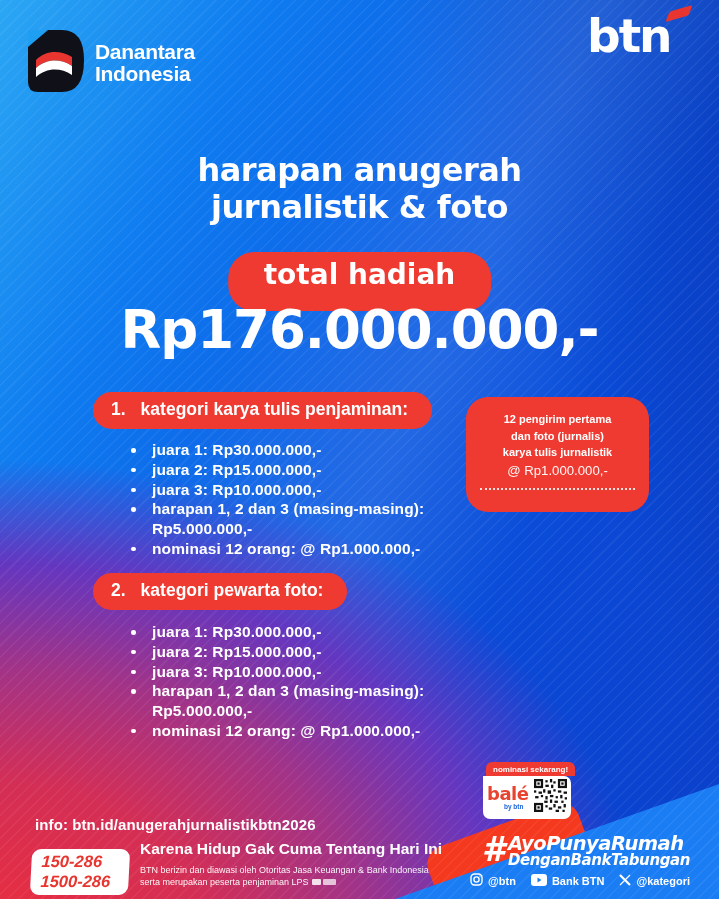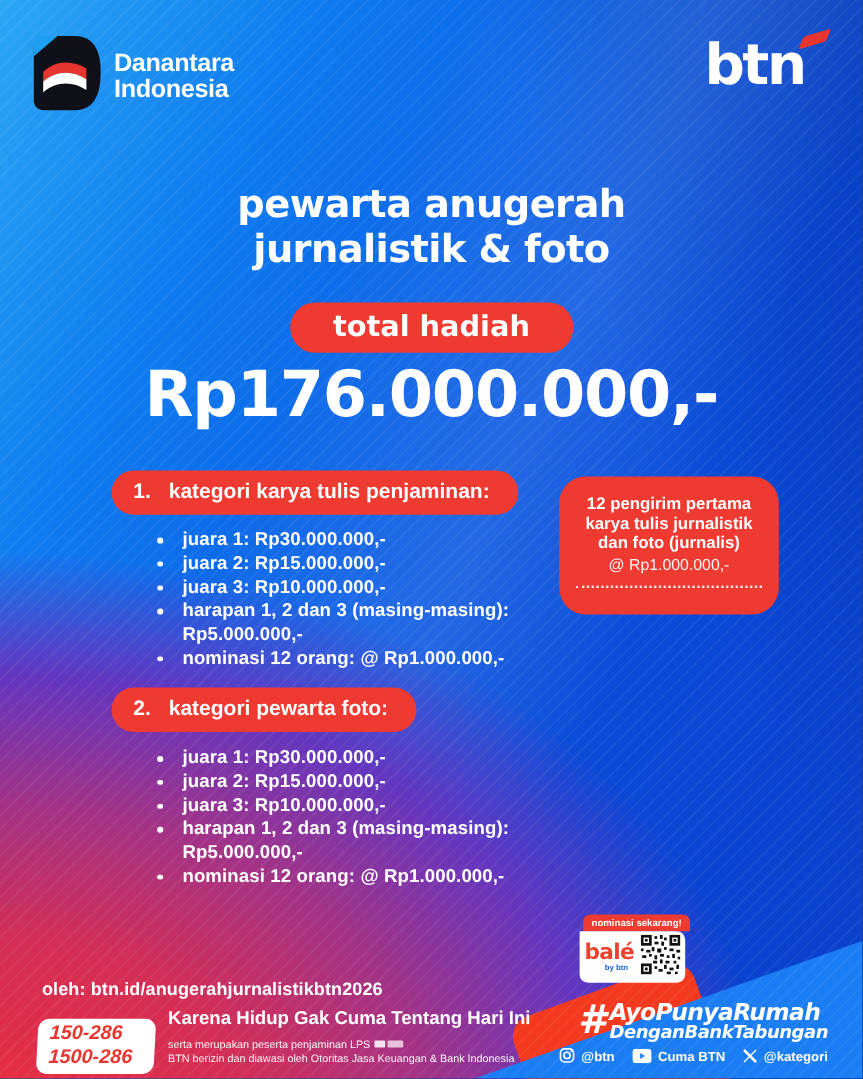--- a/index.html
+++ b/index.html
@@ -26,50 +26,50 @@
   }
   .stripes {
     background:repeating-linear-gradient(135deg, rgba(255,255,255,0.055) 0 1.5px, rgba(255,255,255,0) 1.5px 8px);
     z-index:5;
   }
   .content { position:absolute; inset:0; z-index:10; color:#fff; }
 
   
   .danantara { position:absolute; left:28px; top:30px; display:flex; align-items:center; }
   .danantara-text { margin-left:11px; font-size:21px; font-weight:bold; line-height:1.04; letter-spacing:-0.3px; }
-  .btn-logo { position:absolute; right:32px; top:24px; width:100px; height:66px; }
+  .btn-logo { position:absolute; right:32px; top:5px; width:100px; height:66px; }
   .btn-logo-text { font-family:"DejaVu Sans", sans-serif; font-size:47px; font-weight:bold; letter-spacing:-2px; line-height:62px; }
   .btn-accent { position:absolute; right:-4px; top:4px; width:24px; height:9px; background:#e8352f;
     border-radius:2px; transform:rotate(-16deg) skewX(-38deg); }
 
   
   .title { position:absolute; left:0; top:152px; width:100%; text-align:center;
     font-family:"DejaVu Sans", sans-serif; font-size:32px; font-weight:bold; line-height:37px; letter-spacing:-0.5px; }
   .total-pill { position:absolute; top:252px; left:50%; transform:translateX(-50%);
-    background:#ef3a31; border-radius:26px; padding:6px 36px 8px;
-    font-family:"DejaVu Sans", sans-serif; font-size:24px; font-weight:bold; white-space:nowrap;text-align:right; }
+    background:#ef3a31; border-radius:26px; padding:6px 36px 20px;
+    font-family:"DejaVu Sans", sans-serif; font-size:28px; font-weight:bold; white-space:nowrap;text-align:right; }
   .amount { position:absolute; left:0; top:299px; width:100%; text-align:center;
     font-family:"DejaVu Sans", sans-serif; font-size:53px; font-weight:bold; letter-spacing:-1px; }
 
   
   .sec-pill { position:absolute; background:#ef3a31; border-radius:19px; padding:7px 24px 9px 18px;
     font-size:17.5px; font-weight:bold; white-space:nowrap; display:flex; }
   .sec-pill .num { margin-right:15px; }
   .sec1 { left:93px; top:392px; }
   .sec2 { left:93px; top:573px; }
   .prize-list { position:absolute; width:334px; list-style:none; }
   .list1 { left:122px; top:440px; }
   .list2 { left:122px; top:622px; }
   .prize-list li { position:relative; padding-left:30px; font-size:15.5px; font-weight:bold; line-height:19.8px; letter-spacing:0.1px; }
   .prize-list li::before { content:""; position:absolute; left:9px; top:8px; width:4.5px; height:4.5px; border-radius:50%; background:#fff; }
 
   
   .bonus-card { position:absolute; left:466px; top:397px; width:183px;
     background:#ef3a31; border-radius:22px; padding:14px 6px 13px; text-align:center; }
-  .bonus-card .b-line { font-size:14px; font-weight:bold; line-height:16.5px; white-space:nowrap; }
+  .bonus-card .b-line { font-size:11px; font-weight:bold; line-height:16.5px; white-space:nowrap; }
   .bonus-card .b-rate { font-size:13.2px; font-weight:normal; margin-top:2px; opacity:0.95; }
   .bonus-card .b-dots { border-top:2px dotted rgba(255,255,255,0.85); margin:10px 8px 9px; }
   .bonus-card .b-total { font-size:15.5px; font-weight:bold; white-space:nowrap; }
 
   
   .dl-tab { position:absolute; left:486px; top:762px; background:#ef3a31; border-radius:6px 6px 0 0;
     font-size:8px; font-weight:bold; padding:3px 7px 2px; white-space:nowrap; }
   .dl-card { position:absolute; left:483px; top:776px; width:88px; height:43px; background:#fff;
     border-radius:0 7px 7px 7px; display:flex; align-items:center; padding:3px 4px; }
   .bale { width:46px; text-align:center; color:#e8432f; }
@@ -125,43 +125,43 @@
         <div>Indonesia</div>
       </div>
     </div>
 
     <div class="btn-logo">
       <span class="btn-logo-text">btn</span>
       <span class="btn-accent"></span>
     </div>
 
     <div class="title">
-      <div>pewarta anugerah</div>
+      <div>harapan anugerah</div>
       <div>jurnalistik &amp; foto</div>
     </div>
 
     <div class="total-pill">total hadiah</div>
     <div class="amount">Rp176.000.000,-</div>
 
     <div class="sec-pill sec1">
       <span class="num">1.</span>
       <span>kategori karya tulis penjaminan:</span>
     </div>
     <ul class="prize-list list1">
       <li>juara 1: Rp30.000.000,-</li>
       <li>juara 2: Rp15.000.000,-</li>
       <li>juara 3: Rp10.000.000,-</li>
       <li>harapan 1, 2 dan 3 (masing-masing): Rp5.000.000,-</li>
       <li>nominasi 12 orang: @ Rp1.000.000,-</li>
     </ul>
 
     <div class="bonus-card">
       <div class="b-line">12 pengirim pertama</div>
+      <div class="b-line">dan foto (jurnalis)</div>
       <div class="b-line">karya tulis jurnalistik</div>
-      <div class="b-line">dan foto (jurnalis)</div>
       <div class="b-rate">@ Rp1.000.000,-</div>
       <div class="b-dots"></div>
     </div>
 
     <div class="sec-pill sec2">
       <span class="num">2.</span>
       <span>kategori pewarta foto:</span>
     </div>
     <ul class="prize-list list2">
       <li>juara 1: Rp30.000.000,-</li>
@@ -219,33 +219,33 @@
               <rect x="17" y="22" width="2" height="3"></rect>
             <rect x="21" y="24" width="3" height="2"></rect>
               <rect x="26" y="22" width="2" height="3"></rect>
               <rect x="19" y="27" width="3" height="2"></rect>
               <rect x="25" y="27" width="2" height="2"></rect>
           </g>
         </svg>
       </span>
     </div>
 
-    <div class="info-line">oleh: btn.id/anugerahjurnalistikbtn2026</div>
+    <div class="info-line">info: btn.id/anugerahjurnalistikbtn2026</div>
     <div class="btncall-label">BTN CALL</div>
     <div class="phone-bubble">
       <div class="ph">150-286</div>
       <div class="ph">1500-286</div>
     </div>
     <div class="phone-circle"></div>
     <div class="tagline">Karena Hidup Gak Cuma Tentang Hari Ini</div>
     <div class="disclaimer">
+      <div>BTN berizin dan diawasi oleh Otoritas Jasa Keuangan &amp; Bank Indonesia</div>
       <div>
         <span>serta merupakan peserta penjaminan LPS</span><span class="chip"></span><span class="chip2"></span>
       </div>
-      <div>BTN berizin dan diawasi oleh Otoritas Jasa Keuangan &amp; Bank Indonesia</div>
     </div>
 
     <div class="hashtag">
       <span class="hash-sym">#</span>
       <span>
         <div class="hash-l1">AyoPunyaRumah</div>
         <div class="hash-l2">DenganBankTabungan</div>
       </span>
     </div>
     <div class="social">
@@ -259,21 +259,21 @@
         </span>
         <span>@btn</span>
       </div>
       <div class="s-item">
         <span>
           <svg width="16" height="12" viewBox="0 0 16 12">
             <rect width="16" height="12" rx="3" fill="#fff"></rect>
               <path d="M6.5 3.5 L10.5 6 L6.5 8.5 Z" fill="#1b7df4"></path>
           </svg>
         </span>
-        <span>Cuma BTN</span>
+        <span>Bank BTN</span>
       </div>
       <div class="s-item">
         <span>
           <svg width="12" height="12" viewBox="0 0 12 12" stroke="#fff">
             <path d="M1 1 L11 11" stroke-width="2.2"></path>
               <path d="M11 1 L1 11" stroke-width="1.1"></path>
           </svg>
         </span>
         <span>@kategori</span>
       </div>

